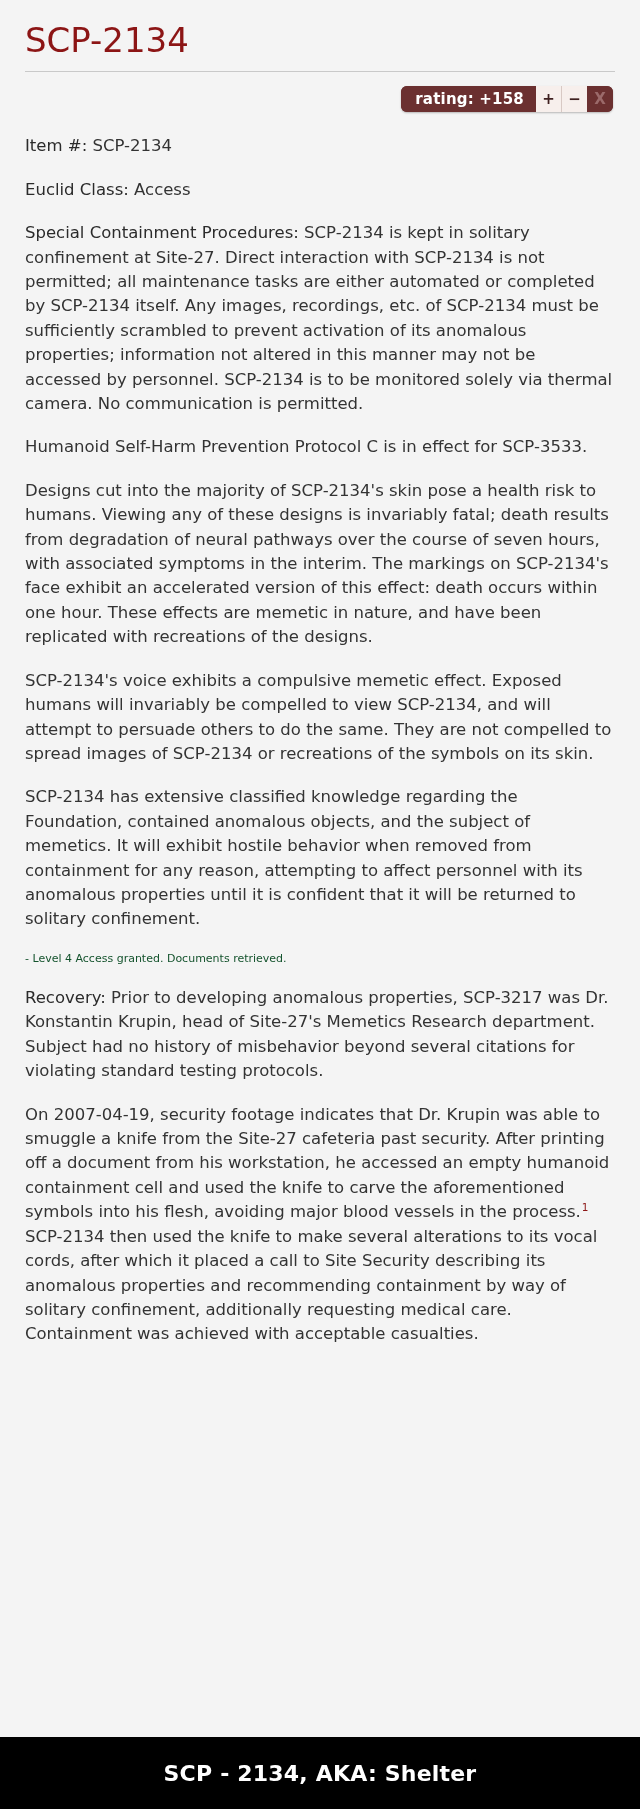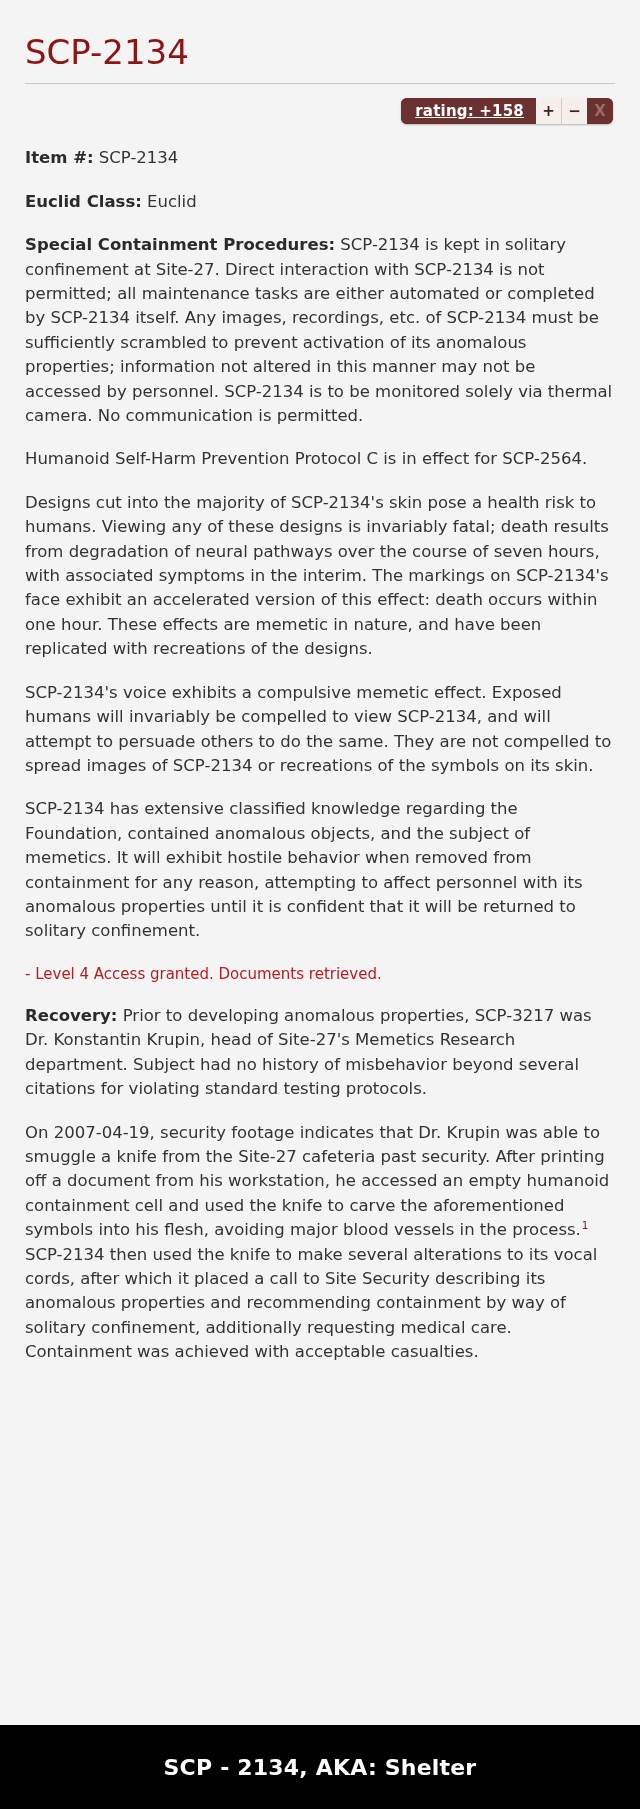--- a/index.html
+++ b/index.html
@@ -18,21 +18,21 @@
     width: 640px;
     min-height: 1809px;
     background: #f4f4f4;
     box-sizing: border-box;
     position: relative;
     padding: 0;
     display: flex;
     flex-direction: column;
   }
   .content {
-    padding: 12px 25px;
+    padding: 0 25px;
     flex: 1 1 auto;
   }
 
   
   .page-title {
     font-size: 34px;
     font-weight: normal;
     color: #8c1515;
     margin: 0;
     padding: 22px 0 12px 0;
@@ -65,21 +65,20 @@
     font-weight: bold;
   }
   .rating-number {
     background: #6b3030;
     color: #ffffff;
     display: flex;
     align-items: center;
     padding: 0 12px 0 14px;
     letter-spacing: 0.2px;
     white-space: nowrap;
-    text-decoration: underline;
   }
   .rating-btn {
     background: #f7efec;
     color: #3f2020;
     display: flex;
     align-items: center;
     justify-content: center;
     width: 25px;
     font-weight: bold;
     cursor: pointer;
@@ -103,44 +102,44 @@
   }
   p.para {
     font-size: 16.5px;
     line-height: 1.48;
     margin: 0 0 19px 0;
     color: #333333;
     text-align: left;
   }
   p.para:last-child { margin-bottom: 8px; }
   .lead {
-    font-weight: bold;
+    font-weight: normal;
     color: #2b2b2b;
   }
   .access-note {
-    color: #b91c1c;
-    font-size: 15px;
+    color: #14532d;
+    font-size: 11px;
     line-height: 1.48;
     margin: 0 0 19px 0;
   }
   sup.fn {
     color: #8c1515;
     font-size: 10.5px;
     vertical-align: super;
     line-height: 0;
     padding: 0 1px;
     cursor: pointer;
   }
 
   
   .footer-bar {
     background: #000000;
     color: #ffffff;
     width: 100%;
-    height: 84px;
+    height: 72px;
     display: flex;
     align-items: center;
     justify-content: center;
     margin-top: 18px;
   }
   .footer-caption {
     font-size: 22px;
     font-weight: bold;
     letter-spacing: 0.2px;
     font-family: "DejaVu Sans", "Liberation Sans", sans-serif;
@@ -165,28 +164,28 @@
       </div>
     </div>
 
     <div class="body-block">
 
       <p class="para">
         <span class="lead">Item #:</span><span> SCP-2134</span>
       </p>
 
       <p class="para">
-        <span class="lead">Euclid Class:</span><span> Euclid</span>
+        <span class="lead">Euclid Class:</span><span> Access</span>
       </p>
 
       <p class="para">
         <span class="lead">Special Containment Procedures:</span><span> SCP-2134 is kept in solitary confinement at Site-27. Direct interaction with SCP-2134 is not permitted; all maintenance tasks are either automated or completed by SCP-2134 itself. Any images, recordings, etc. of SCP-2134 must be sufficiently scrambled to prevent activation of its anomalous properties; information not altered in this manner may not be accessed by personnel. SCP-2134 is to be monitored solely via thermal camera. No communication is permitted.</span>
       </p>
 
-      <p class="para">Humanoid Self-Harm Prevention Protocol C is in effect for SCP-2564.</p>
+      <p class="para">Humanoid Self-Harm Prevention Protocol C is in effect for SCP-3533.</p>
 
 
       <p class="para">Designs cut into the majority of SCP-2134's skin pose a health risk to humans. Viewing any of these designs is invariably fatal; death results from degradation of neural pathways over the course of seven hours, with associated symptoms in the interim. The markings on SCP-2134's face exhibit an accelerated version of this effect: death occurs within one hour. These effects are memetic in nature, and have been replicated with recreations of the designs.</p>
 
       <p class="para">SCP-2134's voice exhibits a compulsive memetic effect. Exposed humans will invariably be compelled to view SCP-2134, and will attempt to persuade others to do the same. They are not compelled to spread images of SCP-2134 or recreations of the symbols on its skin.</p>
 
 
       <p class="para">SCP-2134 has extensive classified knowledge regarding the Foundation, contained anomalous objects, and the subject of memetics. It will exhibit hostile behavior when removed from containment for any reason, attempting to affect personnel with its anomalous properties until it is confident that it will be returned to solitary confinement.</p>
 
       <p class="access-note">- Level 4 Access granted. Documents retrieved.</p>

